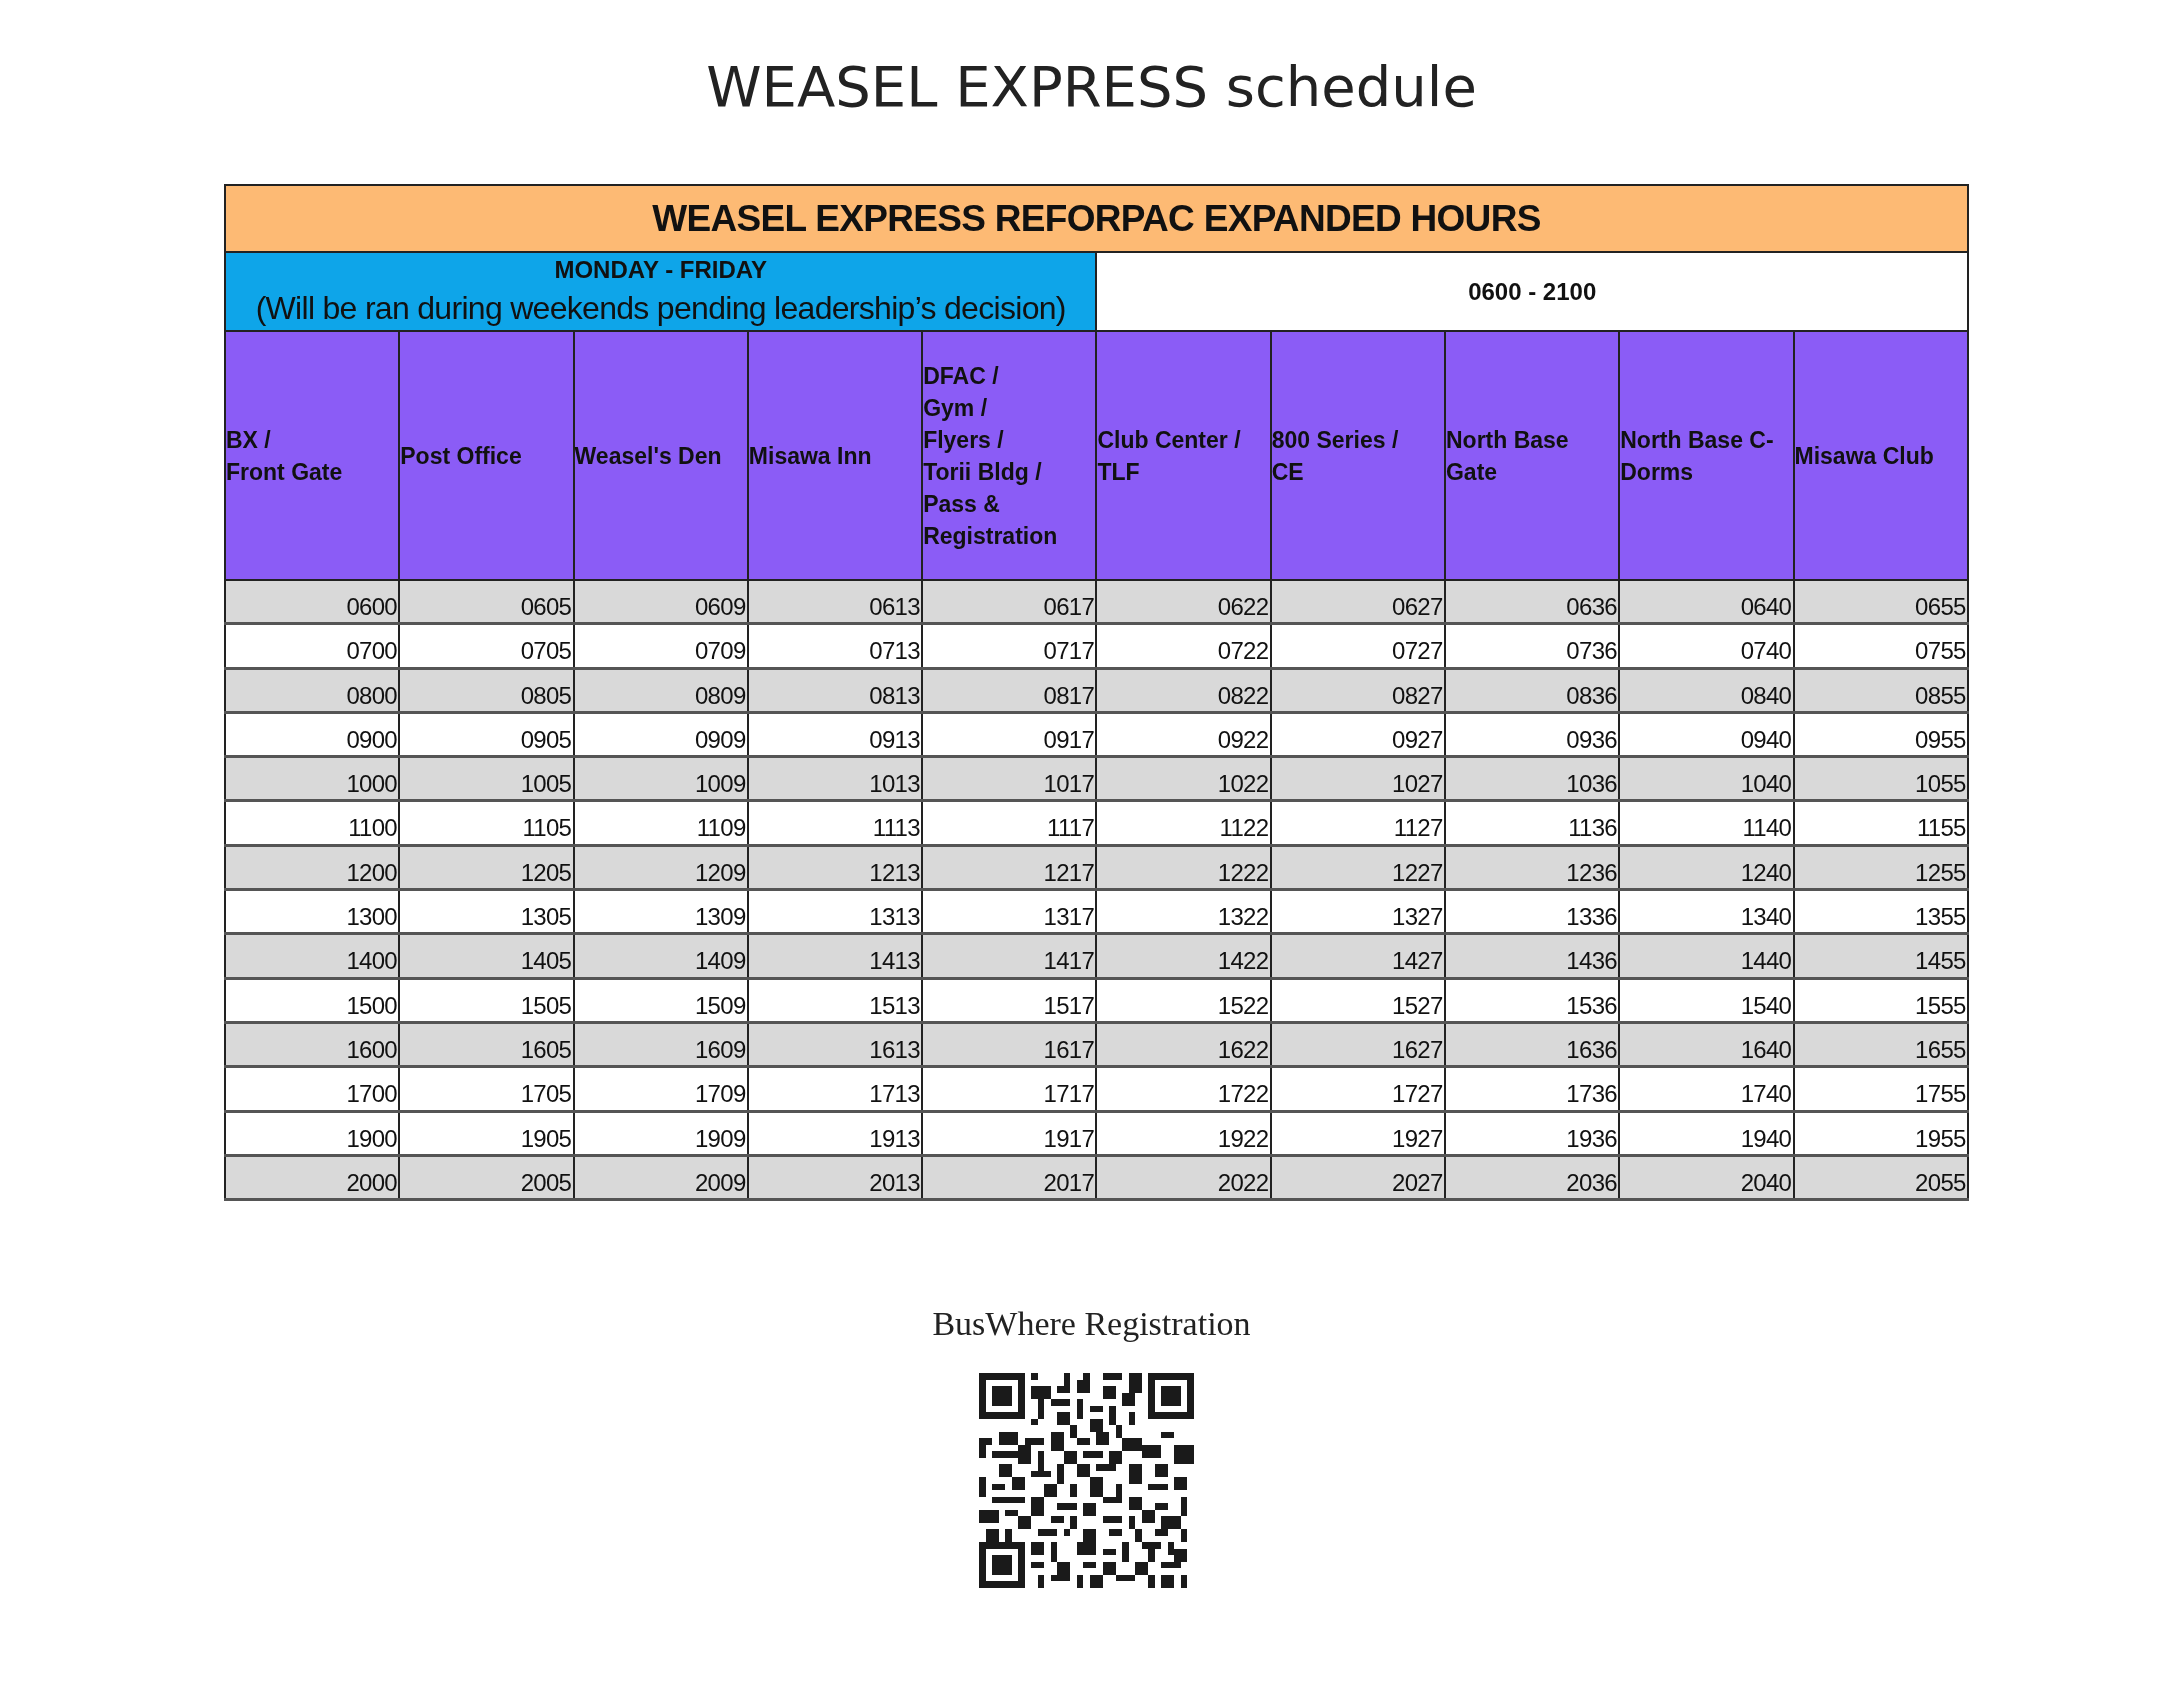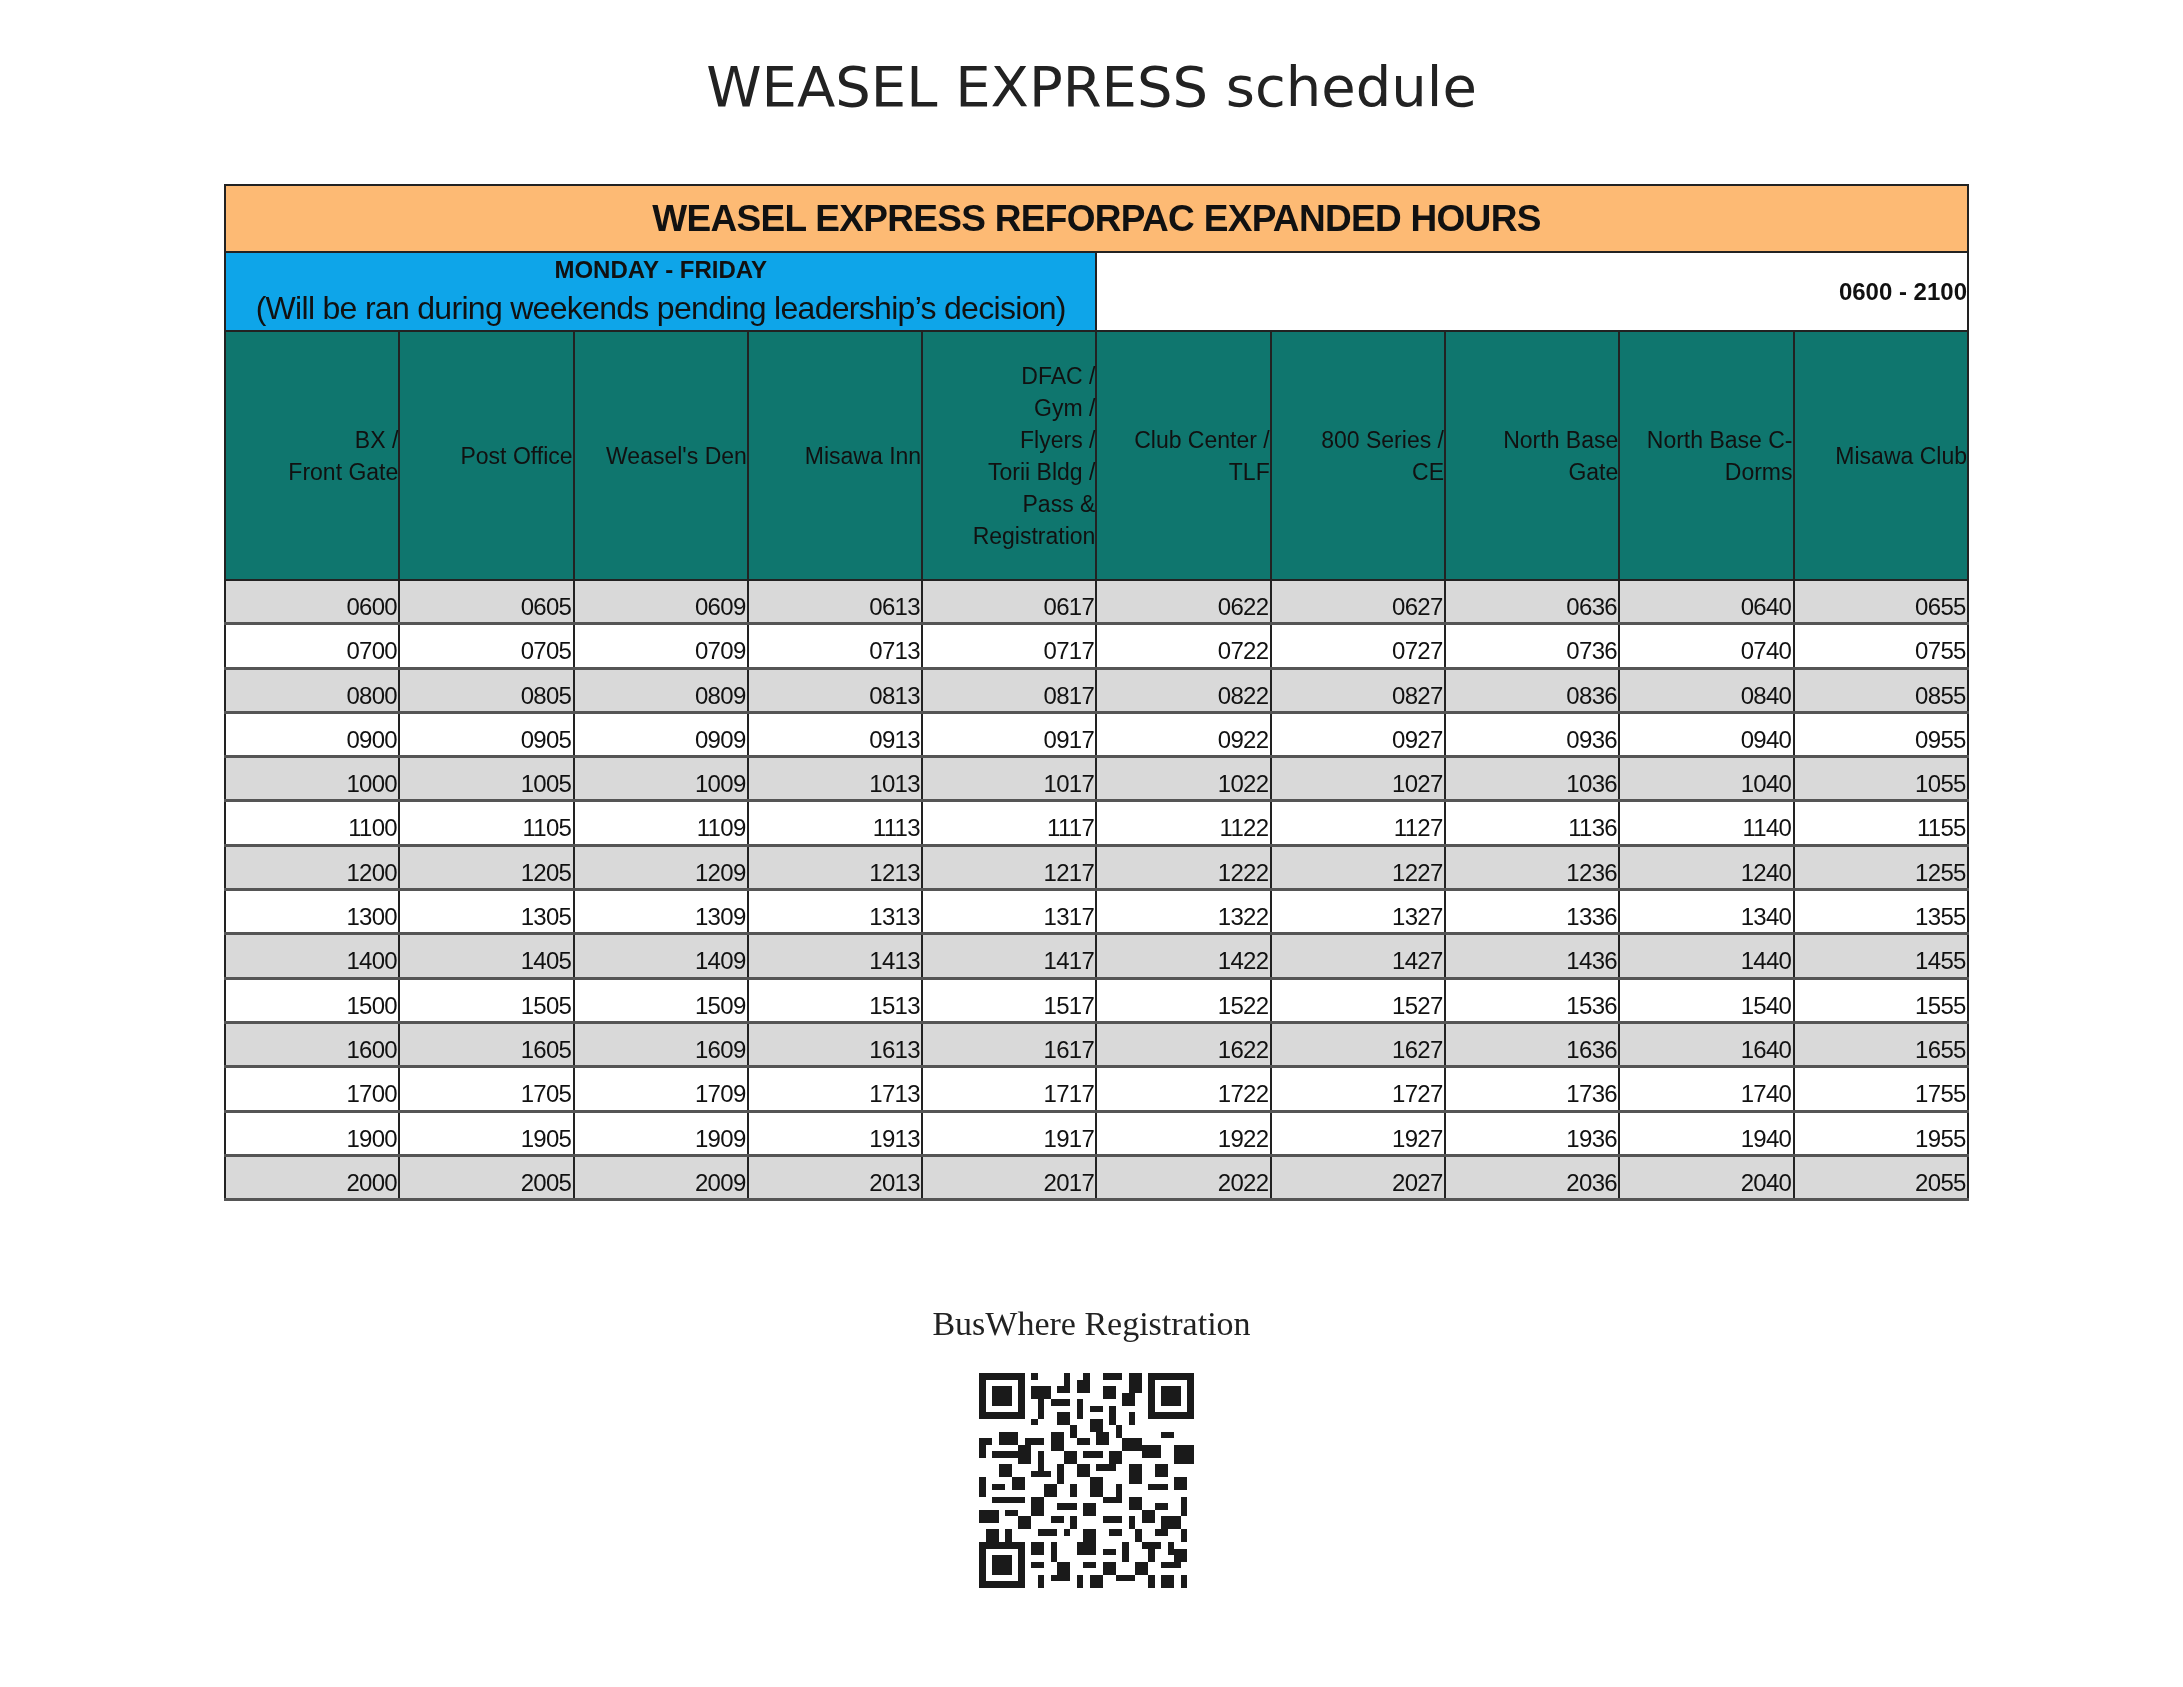--- a/index.html
+++ b/index.html
@@ -15,24 +15,24 @@
     font-family: "Liberation Sans", sans-serif; color: #111;
   }
   .sched td, .sched th { border: 2px solid #222; padding: 0; }
   .banner {
     background: #fdba74; height: 65px; text-align: center;
     font-size: 37px; font-weight: bold; letter-spacing: -0.7px;
   }
   .days-cell { background: #0ea5e9; height: 77px; text-align: center; }
   .days-main { font-size: 24px; font-weight: bold; display: block; }
   .days-sub { font-size: 32px; display: block; margin-top: 6.6px; letter-spacing: -0.7px; }
-  .hours-cell { background: #fff; text-align: right; font-size: 24px; font-weight: bold; }
+  .hours-cell { background: #fff; text-align: center; font-size: 24px; font-weight: bold; }
   .col-head {
-    background: #0f766e; height: 247px; text-align: right; vertical-align: middle;
-    font-size: 23px; font-weight: normal; line-height: 32px; white-space: pre-line;
+    background: #8b5cf6; height: 247px; text-align: left; vertical-align: middle;
+    font-size: 23px; font-weight: bold; line-height: 32px; white-space: pre-line;
     border-bottom: 4px solid #444;
   }
   .row td {
     height: 40px; text-align: right; vertical-align: bottom; font-size: 24px;
     padding-right: 1.3px; padding-bottom: 1.3px; letter-spacing: -0.7px;
   }
   .row.even td { background: #d9d9d9; }
   .row.odd td { background: #ffffff; }
   .row td { border-bottom: 3.3px solid #555; }
   .qr-label {

